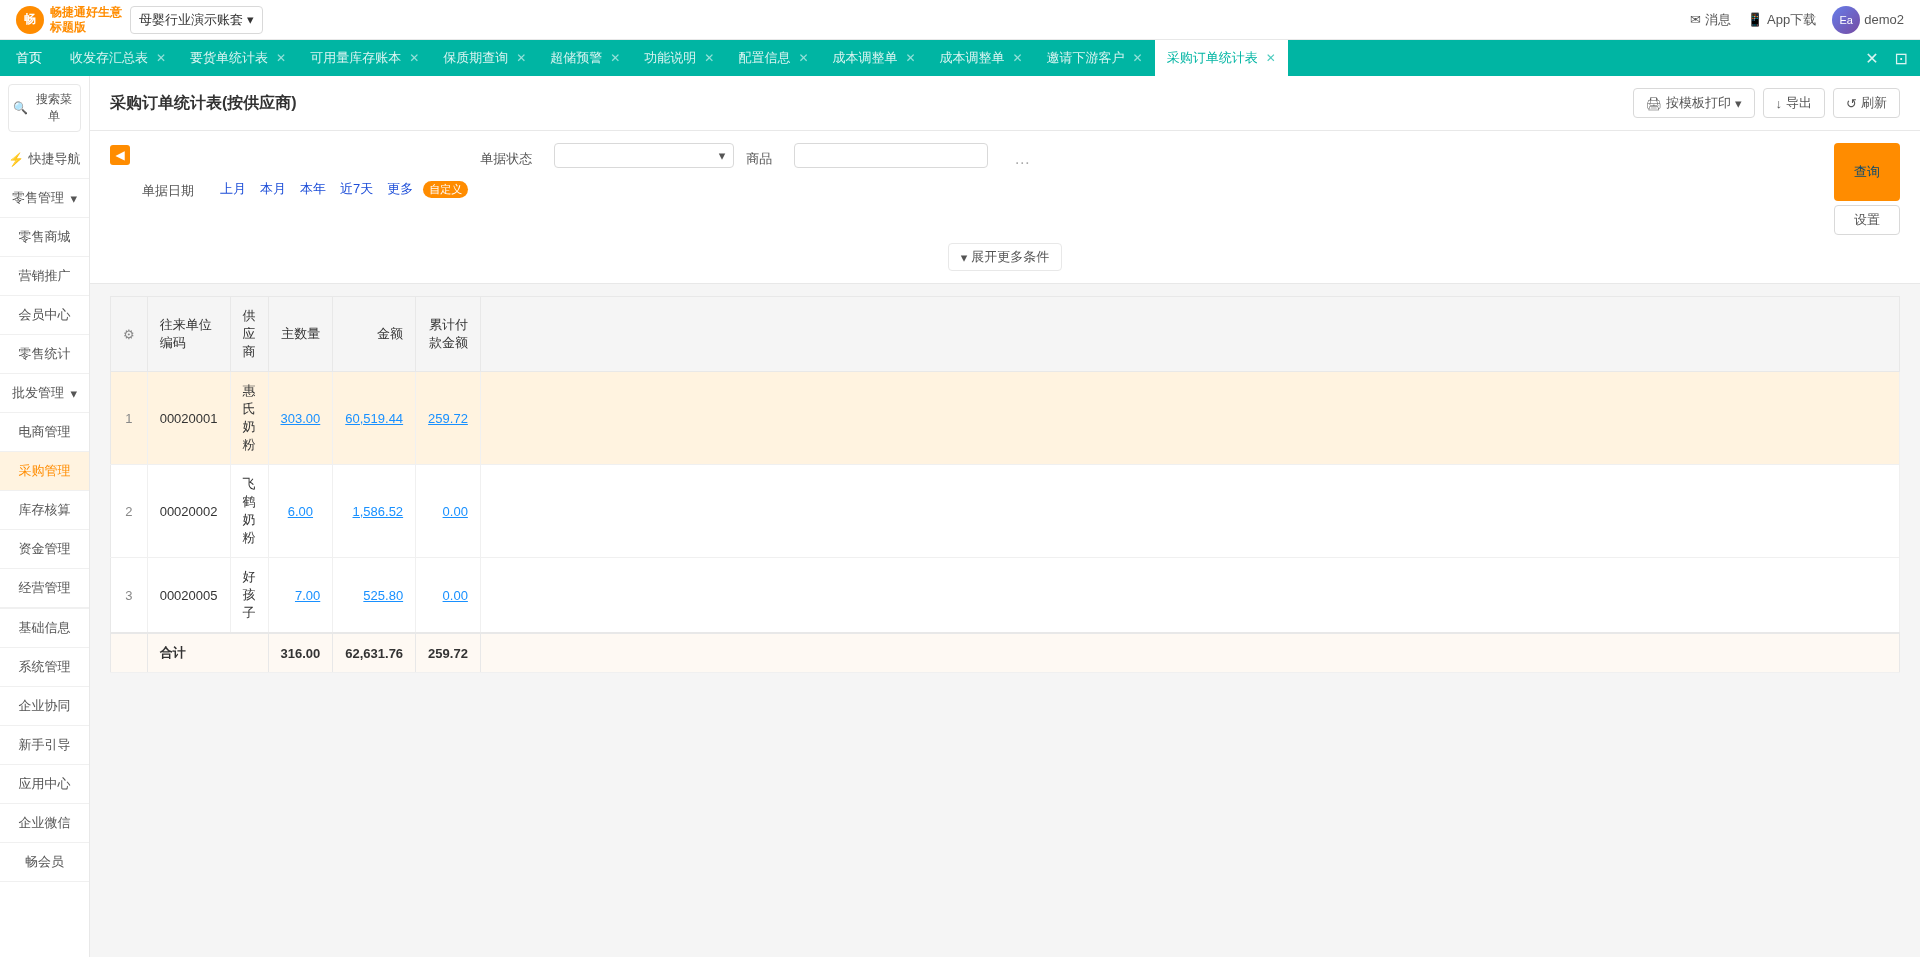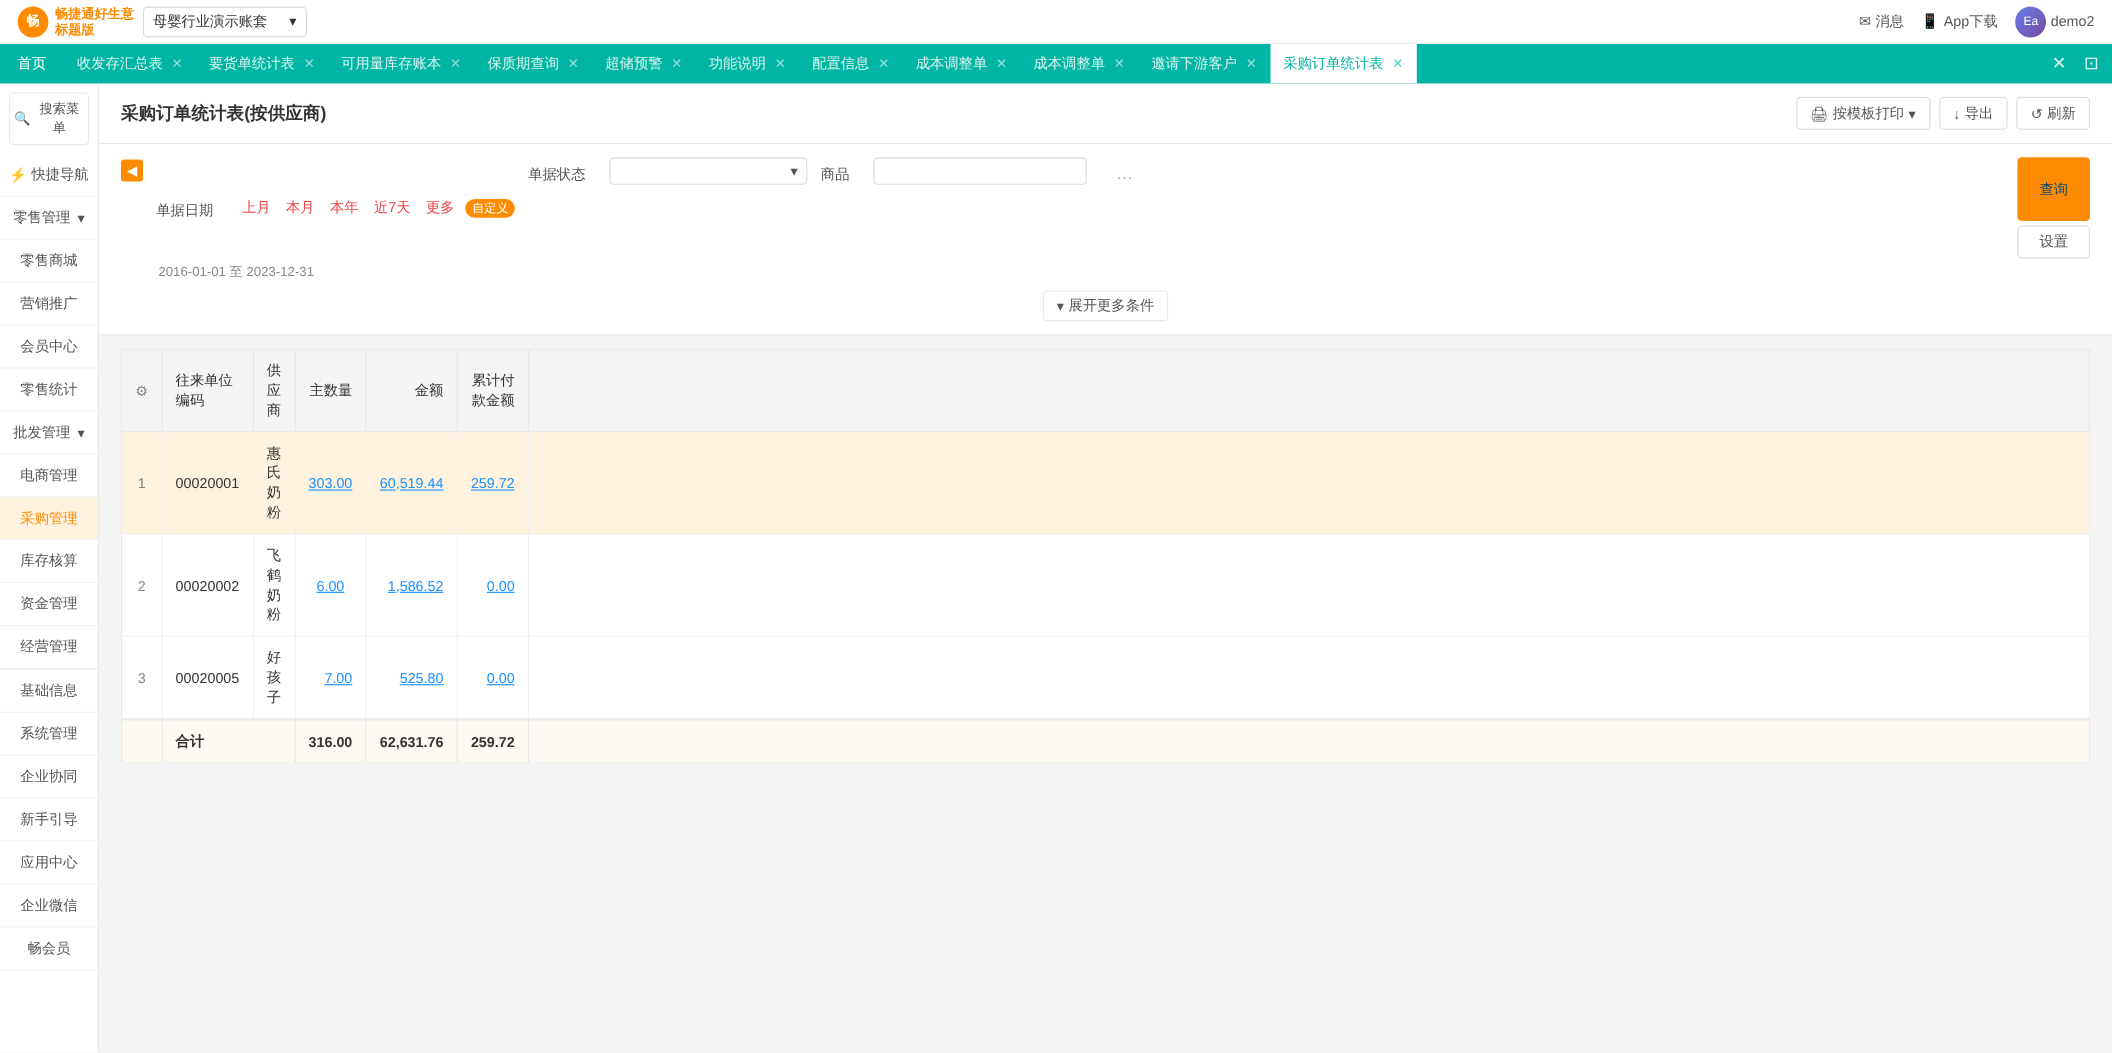--- a/index.html
+++ b/index.html
@@ -4,21 +4,21 @@
   <style>
     * { box-sizing: border-box; margin: 0; padding: 0; }
     body { font-family: 'Microsoft YaHei', Arial, sans-serif; font-size: 13px; background: #f5f5f5; display: flex; flex-direction: column; height: 957px; overflow: hidden; }
 
     
     .top-bar { height: 40px; background: #fff; display: flex; align-items: center; justify-content: space-between; padding: 0 16px; border-bottom: 1px solid #e8e8e8; flex-shrink: 0; }
     .top-bar-left { display: flex; align-items: center; gap: 8px; }
     .logo-area { display: flex; align-items: center; gap: 6px; }
     .logo-icon { width: 28px; height: 28px; background: #ff8c00; border-radius: 50%; display: flex; align-items: center; justify-content: center; color: white; font-size: 12px; font-weight: bold; }
     .logo-text { font-size: 12px; color: #ff8c00; font-weight: bold; line-height: 1.2; }
-    .dropdown-selector { display: flex; align-items: center; gap: 20px; color: #333; font-size: 13px; padding: 4px 8px; border: 1px solid #d9d9d9; border-radius: 4px; cursor: pointer; background: #fff; }
+    .dropdown-selector { display: flex; align-items: center; gap: 4px; color: #333; font-size: 13px; padding: 4px 8px; border: 1px solid #d9d9d9; border-radius: 4px; cursor: pointer; background: #fff; }
     .top-bar-right { display: flex; align-items: center; gap: 16px; }
     .top-bar-action { display: flex; align-items: center; gap: 4px; color: #555; font-size: 13px; cursor: pointer; }
     .user-avatar { width: 28px; height: 28px; border-radius: 50%; background: linear-gradient(135deg, #667eea, #764ba2); display: flex; align-items: center; justify-content: center; color: white; font-size: 11px; }
 
     
     .nav-tabs { height: 36px; background: #00b5a3; display: flex; align-items: center; flex-shrink: 0; overflow: hidden; }
     .nav-tab { padding: 0 12px; height: 36px; display: flex; align-items: center; color: rgba(255,255,255,0.85); font-size: 13px; cursor: pointer; white-space: nowrap; position: relative; gap: 4px; }
     .nav-tab.active { background: #fff; color: #00b5a3; text-align: right; }
     .nav-tab .close-btn { font-size: 12px; opacity: 0.7; margin-left: 4px; }
     .nav-tab-home { padding: 0 16px; color: #fff; font-size: 13px; cursor: pointer; height: 36px; display: flex; align-items: center; }
@@ -46,21 +46,21 @@
     .btn-print { display: flex; align-items: center; gap: 4px; padding: 5px 12px; border: 1px solid #d9d9d9; border-radius: 4px; background: #fff; color: #555; font-size: 13px; cursor: pointer; }
     .btn-export { display: flex; align-items: center; gap: 4px; padding: 5px 12px; border: 1px solid #d9d9d9; border-radius: 4px; background: #fff; color: #555; font-size: 13px; cursor: pointer; }
     .btn-refresh { display: flex; align-items: center; gap: 4px; padding: 5px 12px; border: 1px solid #d9d9d9; border-radius: 4px; background: #fff; color: #555; font-size: 13px; cursor: pointer; }
 
     
     .filter-area { background: #fff; padding: 12px 20px; border-bottom: 1px solid #e8e8e8; flex-shrink: 0; }
     .filter-row { display: flex; align-items: center; gap: 12px; flex-wrap: wrap; }
     .filter-item { display: flex; align-items: flex-end; gap: 22px; }
     .filter-label { color: #555; font-size: 13px; white-space: nowrap; }
     .filter-date-shortcuts { display: flex; align-items: center; gap: 6px; }
-    .date-shortcut { color: #ef4444; font-size: 13px; cursor: pointer; padding: 2px 4px; }
+    .date-shortcut { color: #1d4ed8; font-size: 13px; cursor: pointer; padding: 2px 4px; }
     .date-custom-badge { background: #ff8c00; color: #fff; font-size: 11px; padding: 1px 6px; border-radius: 10px; cursor: pointer; }
     .filter-select { display: flex; align-items: center; gap: 4px; padding: 4px 8px; border: 1px solid #d9d9d9; border-radius: 4px; background: #fff; color: #555; font-size: 13px; cursor: pointer; min-width: 200px; justify-content: space-between; }
     .filter-input { padding: 4px 8px; border: 1px solid #d9d9d9; border-radius: 4px; background: #fff; color: #555; font-size: 13px; min-width: 200px; outline: none; }
     .btn-query { background: #ff8c00; color: #0c4a6e; border: none; padding: 20px 20px; border-radius: 4px; font-size: 13px; cursor: pointer; }
     .btn-settings { background: #fff; color: #555; border: 1px solid #d9d9d9; padding: 5px 12px; border-radius: 4px; font-size: 13px; cursor: pointer; }
     .filter-expand-row { display: flex; justify-content: center; margin-top: 8px; }
     .expand-btn { display: flex; align-items: center; gap: 4px; color: #555; font-size: 13px; cursor: pointer; padding: 4px 12px; border: 1px solid #e8e8e8; border-radius: 4px; background: #fff; }
 
     
     .table-area { flex: 1; overflow: auto; padding: 12px 20px; }
@@ -265,21 +265,20 @@
                   <input class="filter-input" style="min-width: 180px;">
                   <span class="more-dots">…</span>
                 </div>
               </div>
               <div class="filter-actions-col">
                 <button class="btn-query">查询</button>
                 <button class="btn-settings">设置</button>
               </div>
             </div>
           </div>
-          <div style="color: #888; font-size: 12px; margin-top: 4px; padding-left: 2px;">2016-01-01 至 2023-12-31</div>
         </div>
       </div>
       <div class="filter-expand-row">
         <button class="expand-btn">
           <span>▾</span>
           <span>展开更多条件</span>
         </button>
       </div>
     </div>
 

